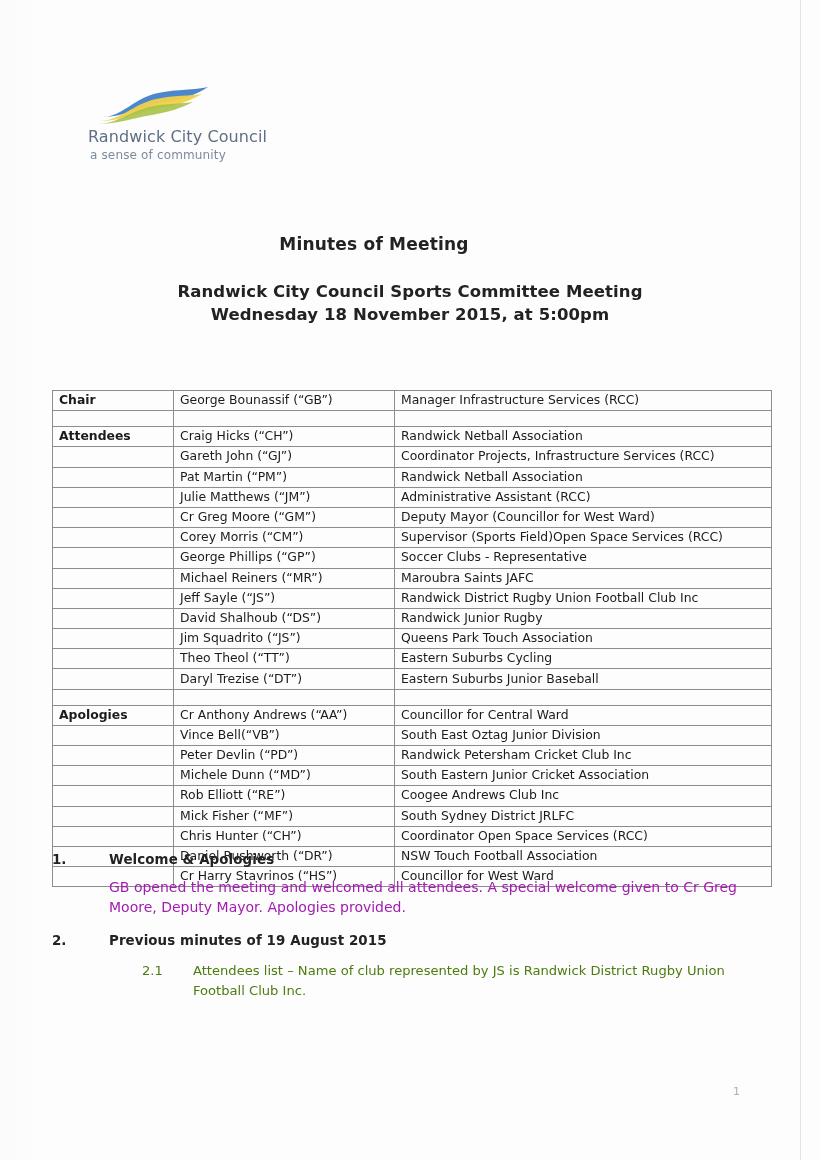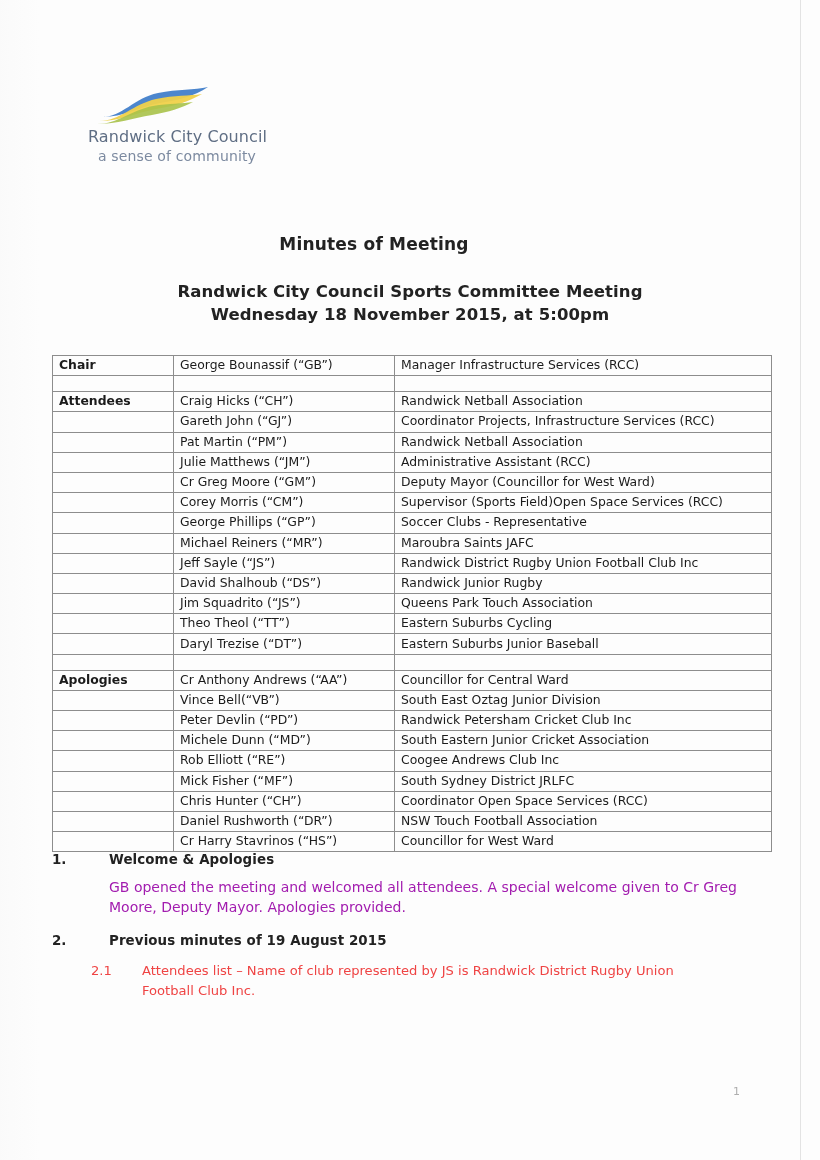--- a/index.html
+++ b/index.html
@@ -49,25 +49,25 @@
   .logo-title {
     font-family: "DejaVu Sans", sans-serif;
     font-size: 16px;
     color: #5f6e84;
     letter-spacing: .1px;
     margin-top: 1px;
     white-space: nowrap;
   }
   .logo-tagline {
     font-family: "DejaVu Sans", sans-serif;
-    font-size: 14px;
+    font-size: 12px;
     color: #7c8aa0;
     letter-spacing: .15px;
     margin-top: 2px;
-    margin-left: 10px;
+    margin-left: 2px;
     white-space: nowrap;
   }
 
   
   .doc-title {
     position: absolute;
     top: 234px;
     left: 0;
     width: 748px;
     text-align: center;
@@ -88,21 +88,21 @@
     font-weight: bold;
     line-height: 23px;
     letter-spacing: .1px;
     color: #222;
   }
 
   
   .info-table {
     position: absolute;
     left: 52px;
-    top: 355px;
+    top: 390px;
     width: 720px;
     border-collapse: collapse;
     font-size: 12.4px;
   }
   .info-table td {
     border: 1px solid #8d8d8d;
     padding: 1px 6px 2px 6px;
     height: 16.2px;
     line-height: 16px;
     vertical-align: middle;
@@ -143,24 +143,24 @@
     font-size: 14px;
     line-height: 19.5px;
     color: #a21caf;
     max-width: 648px;
     padding-top: 9px;
     padding-bottom: 12px;
   }
   .sub-item {
     display: flex;
     align-items: baseline;
-    margin-left: 39px;
+    margin-left: 90px;
     font-size: 13.1px;
     line-height: 19.5px;
-    color: #ef4444;
+    color: #4d7c0f;
     padding-top: 11px;
   }
   .sub-num {
     width: 51px;
     flex: 0 0 51px;
   }
   .sub-text { max-width: 560px; }
 
   
   .page-number {

